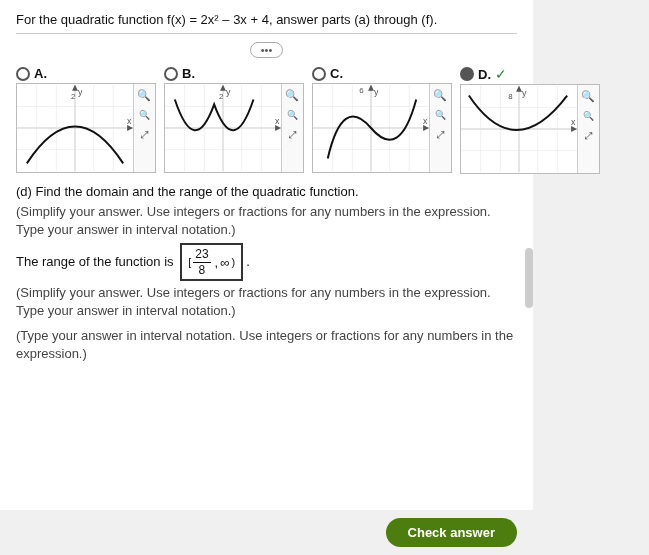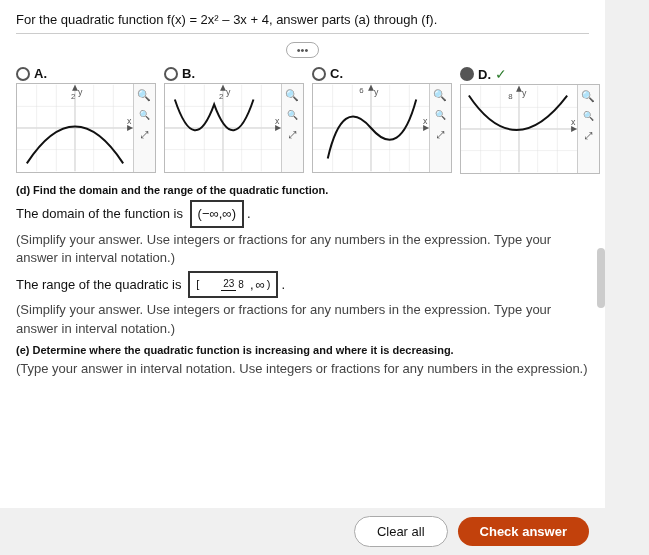--- a/index.html
+++ b/index.html
@@ -5,21 +5,21 @@
     * { box-sizing: border-box; margin: 0; padding: 0; }
     body {
       font-family: Arial, sans-serif;
       background: #f0f0f0;
       width: 649px;
       min-height: 555px;
       position: relative;
     }
     .main-container {
       background: #fff;
-      width: 605px;
+      width: 533px;
       min-height: 555px;
       padding: 12px 16px;
       position: relative;
     }
     .question-header {
       font-size: 13px;
       color: #111;
       margin-bottom: 8px;
       border-bottom: 1px solid #ccc;
       padding-bottom: 6px;
@@ -107,22 +107,22 @@
       justify-content: center;
       font-size: 11px;
       cursor: pointer;
       color: #333;
     }
     svg.graph-svg {
       width: 100%;
       height: 100%;
     }
     .section-label {
-      font-size: 11px;
-      font-weight: bold;
+      font-size: 13px;
+      font-weight: normal;
       color: #111;
       margin-bottom: 4px;
     }
     .text-line {
       font-size: 13px;
       color: #111;
       margin-bottom: 3px;
       line-height: 1.5;
     }
     .inline-box {
@@ -138,24 +138,24 @@
       display: inline-flex;
       align-items: center;
       border: 2px solid #333;
       padding: 2px 6px;
       font-size: 13px;
       background: #fff;
       margin: 0 3px;
     }
     .frac {
       display: inline-flex;
-      align-items: center;
-      font-size: 10px;
+      flex-direction: column;
+      align-items: center;
+      font-size: 12px;
       line-height: 1.2;
-      margin-left: 20px;
     }
     .frac .num { border-bottom: 1px solid #111; padding: 0 2px; }
     .frac .den { padding: 0 2px; }
     .hint-text {
       font-size: 13px;
       color: #444;
       margin-bottom: 3px;
       line-height: 1.4;
     }
     .input-box-small {
@@ -184,21 +184,21 @@
     .btn-clear {
       background: #fff;
       border: 1px solid #aaa;
       border-radius: 20px;
       padding: 7px 22px;
       font-size: 13px;
       cursor: pointer;
       color: #111;
     }
     .btn-check {
-      background: #c2410c;
+      background: #4d7c0f;
       border: none;
       border-radius: 20px;
       padding: 7px 22px;
       font-size: 13px;
       cursor: pointer;
       color: #fff;
       font-weight: bold;
     }
     .scrollbar-hint {
       position: absolute;
@@ -365,47 +365,41 @@
           <div class="icon-btn" style="font-size:9px;">🔍</div>
           <div class="icon-btn" style="font-size:10px;">⤢</div>
         </div>
       </div>
     </div>
 
   </div>
 
   <div style="margin-bottom:6px;">
     <div class="section-label">(d) Find the domain and the range of the quadratic function.</div>
-    <div class="text-line">
-      <span>The domain of the function is</span>
-      <span class="inline-box">(−∞,∞)</span>.
-    </div>
     <div class="hint-text">(Simplify your answer. Use integers or fractions for any numbers in the expression. Type your answer in interval notation.)</div>
 
     <div class="text-line" style="margin-top:4px;">
-      <span>The range of the quadratic is</span>
+      <span>The range of the function is</span>
       <span class="fraction-box">
         <span style="font-size:11px; margin-right:2px;">[</span>
         <span class="frac">
           <span class="num">23</span>
           <span class="den">8</span>
         </span>
         <span style="margin-left:4px;">,</span>
         <span style="margin-left:2px;">∞</span>
         <span style="font-size:11px; margin-left:2px;">)</span>
       </span>.
     </div>
     <div class="hint-text">(Simplify your answer. Use integers or fractions for any numbers in the expression. Type your answer in interval notation.)</div>
   </div>
 
   <div style="margin-bottom: 48px;">
-    <div class="section-label">(e) Determine where the quadratic function is increasing and where it is decreasing.</div>
     <div class="hint-text">(Type your answer in interval notation. Use integers or fractions for any numbers in the expression.)</div>
   </div>
 
   <div class="bottom-bar">
-    <button class="btn-clear">Clear all</button>
     <button class="btn-check">Check answer</button>
   </div>
 
   <div class="scrollbar-hint"></div>
 
 </div>
 
 </body></html>

